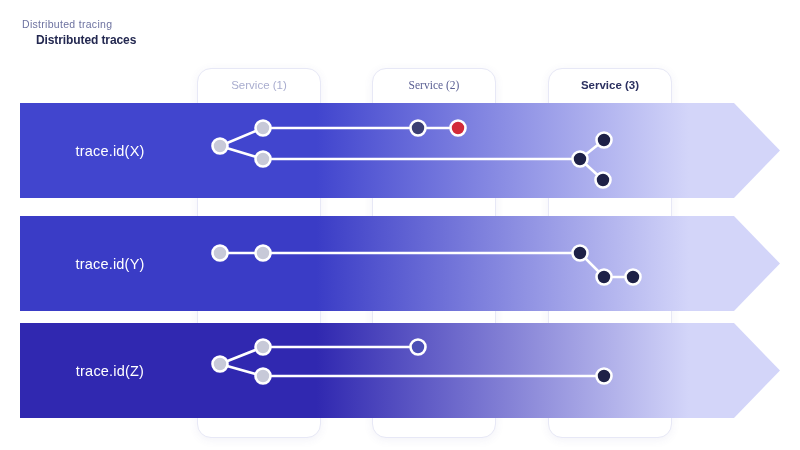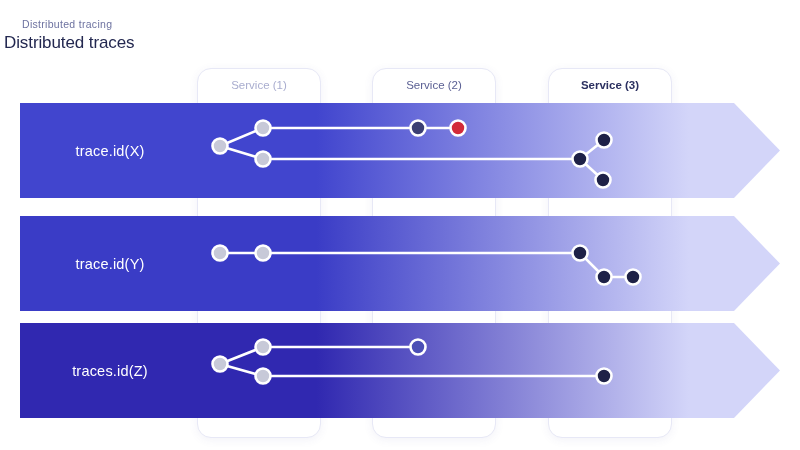--- a/index.html
+++ b/index.html
@@ -9,38 +9,38 @@
     overflow:hidden;position:relative;
   }
   #stage{position:absolute;left:0;top:0;width:800px;height:450px;border-radius:27px;}
 
   
   .eyebrow{
     position:absolute;left:22px;top:18px;
     font-size:10.5px;letter-spacing:.3px;color:#6d72a0;font-weight:400;
   }
   .title{
-    position:absolute;left:4px;top:33px;
-    font-size:17px;font-weight:400;color:#232850;letter-spacing:-.1px;
+    position:absolute;left:36px;top:33px;
+    font-size:12px;font-weight:700;color:#232850;letter-spacing:-.1px;
   }
 
   
   .svc-card{
     position:absolute;top:68px;height:370px;width:124px;
     background:#ffffff;border:1px solid #e7e8f6;border-radius:14px;
     box-shadow:0 2px 10px rgba(70,75,160,.07);
     box-sizing:border-box;
   }
   .svc-label{
     position:absolute;top:79px;width:124px;text-align:center;
     font-size:11.5px;font-weight:400;
   }
   .svc1{left:197px;} .svc2{left:372px;} .svc3{left:548px;}
   .lbl1{left:197px;color:#a9adcf;}
-  .lbl2{left:372px;color:#5a5f93;}
+  .lbl2{left:372px;color:#5a5f93;font-family:Liberation Serif, serif;}
   .lbl3{left:548px;color:#2b3060;font-weight:bold;}
 
   
   .row{position:absolute;left:20px;width:760px;height:95px;}
   .row-x{top:103px;} .row-y{top:216px;} .row-z{top:323px;}
 
   .band{position:absolute;left:0;top:0;width:760px;height:95px;}
   .label{
     position:absolute;left:0;top:0;width:180px;height:95px;
     display:flex;align-items:center;justify-content:center;
@@ -137,21 +137,21 @@
       <defs>
         <linearGradient id="gz" x1="0" y1="0" x2="1" y2="0">
           <stop offset="0" stop-color="#3028b0"></stop>
           <stop offset="0.39" stop-color="#3028b0"></stop>
           <stop offset="0.88" stop-color="#d3d5f9"></stop>
           <stop offset="1" stop-color="#d3d5f9"></stop>
         </linearGradient>
       </defs>
       <polygon points="0,0 714,0 760,47.5 714,95 0,95" fill="url(#gz)"></polygon>
     </svg>
-    <div class="label">traces.id(Z)</div>
+    <div class="label">trace.id(Z)</div>
     <svg class="graph" viewBox="0 0 760 95">
       <g>
         <line class="edge" x1="200" y1="41" x2="243" y2="24"></line>
         <line class="edge" x1="200" y1="41" x2="243" y2="53"></line>
         <line class="edge" x1="243" y1="24" x2="398" y2="24"></line>
         <line class="edge" x1="243" y1="53" x2="584" y2="53"></line>
       </g>
       <g>
         <circle class="node-ring" cx="200" cy="41" r="7.5" fill="#c7c9d8"></circle>
         <circle class="node-ring" cx="243" cy="24" r="7.5" fill="#c7c9d8"></circle>

